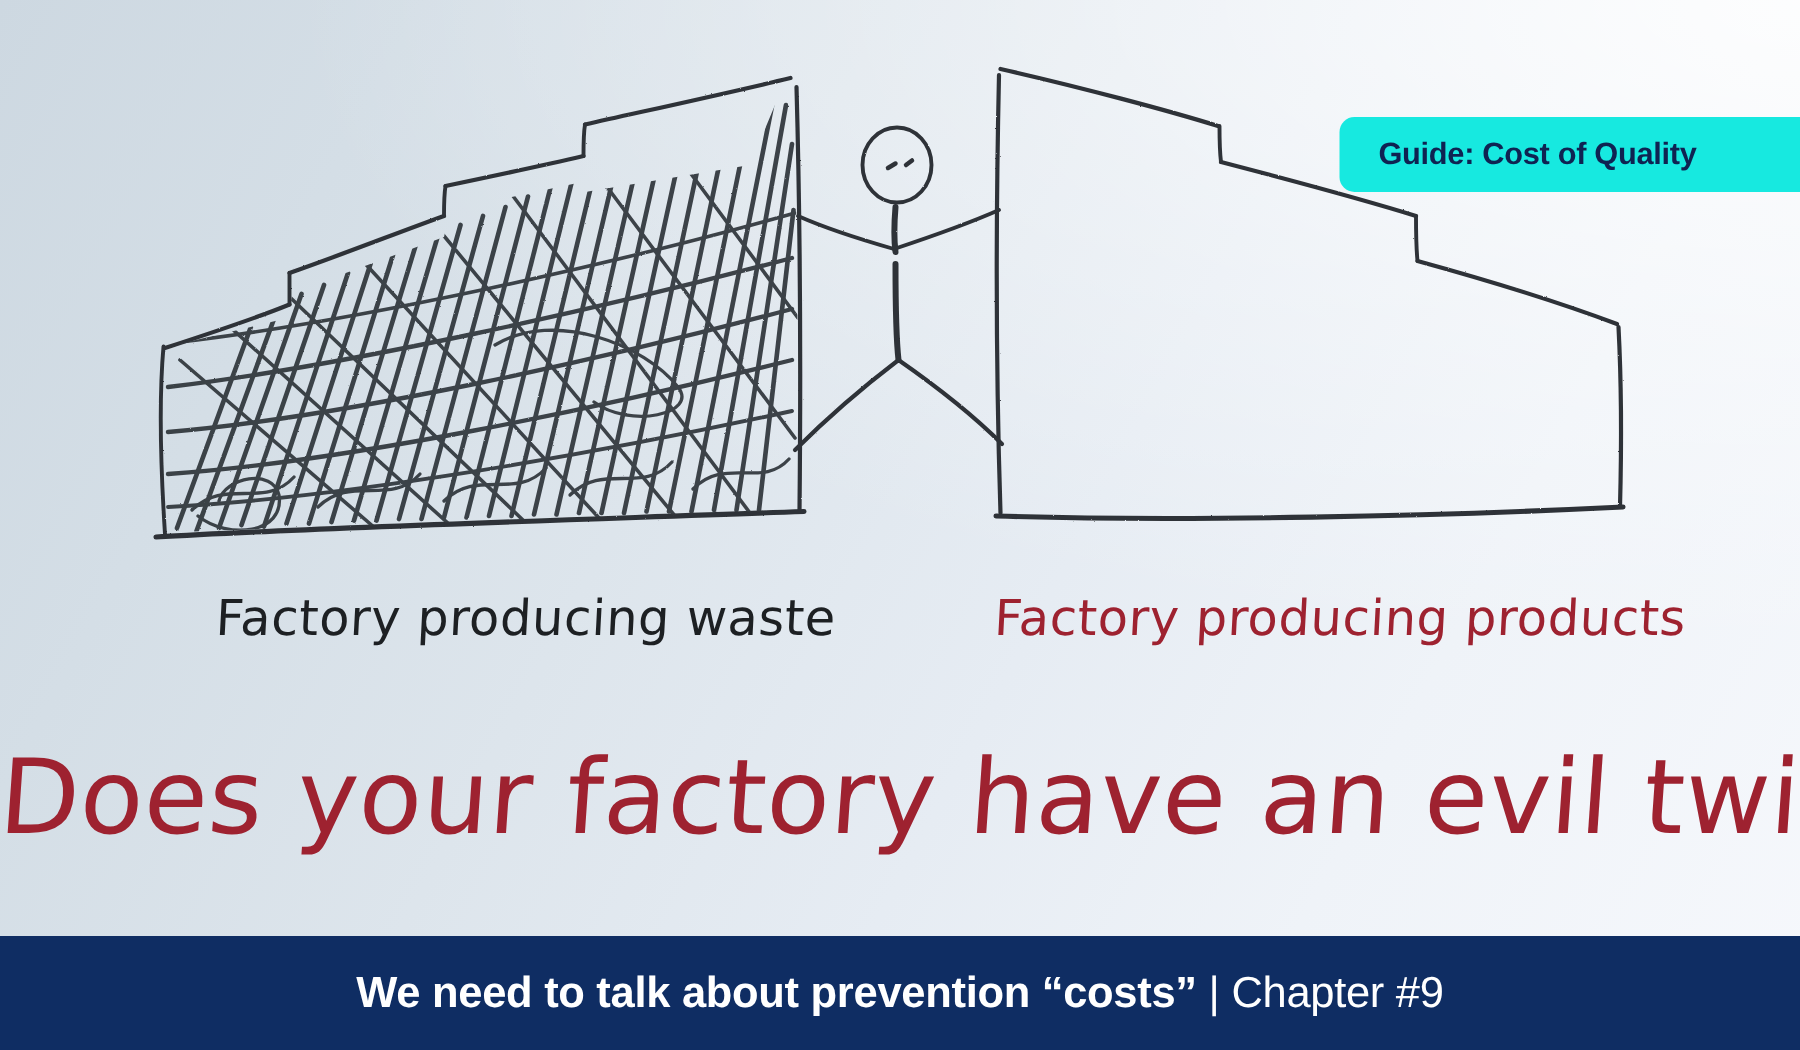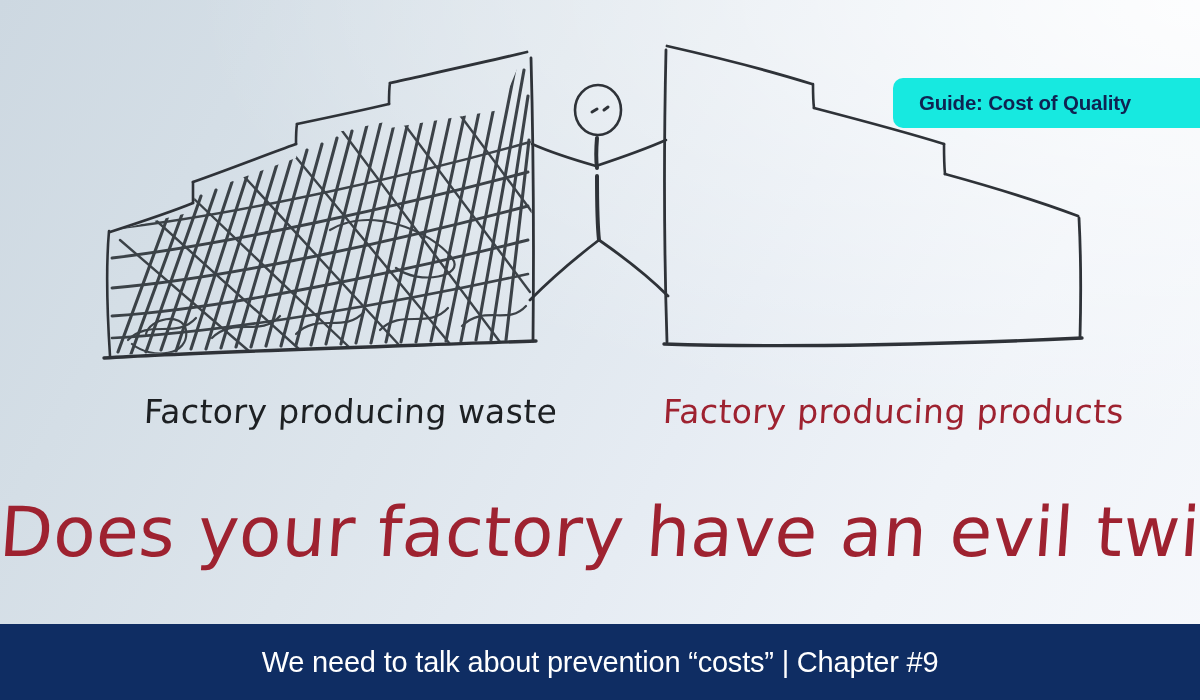--- a/index.html
+++ b/index.html
@@ -98,21 +98,21 @@
     height: 76px;
     display: flex;
     align-items: center;
     justify-content: center;
   }
   .banner-text {
     font-size: 29px;
     white-space: nowrap;
     letter-spacing: -0.2px;
   }
-  .banner-strong { font-weight: normal; margin-top: 26px; }
+  .banner-strong { font-weight: bold; margin-top: 26px; }
   .banner-light  { font-weight: 400; }
 </style>
 </head>
 <body>
 
 <div id="canvas">
 
   <svg id="artwork" viewBox="0 0 1200 700" aria-hidden="true">
     <defs>
 

